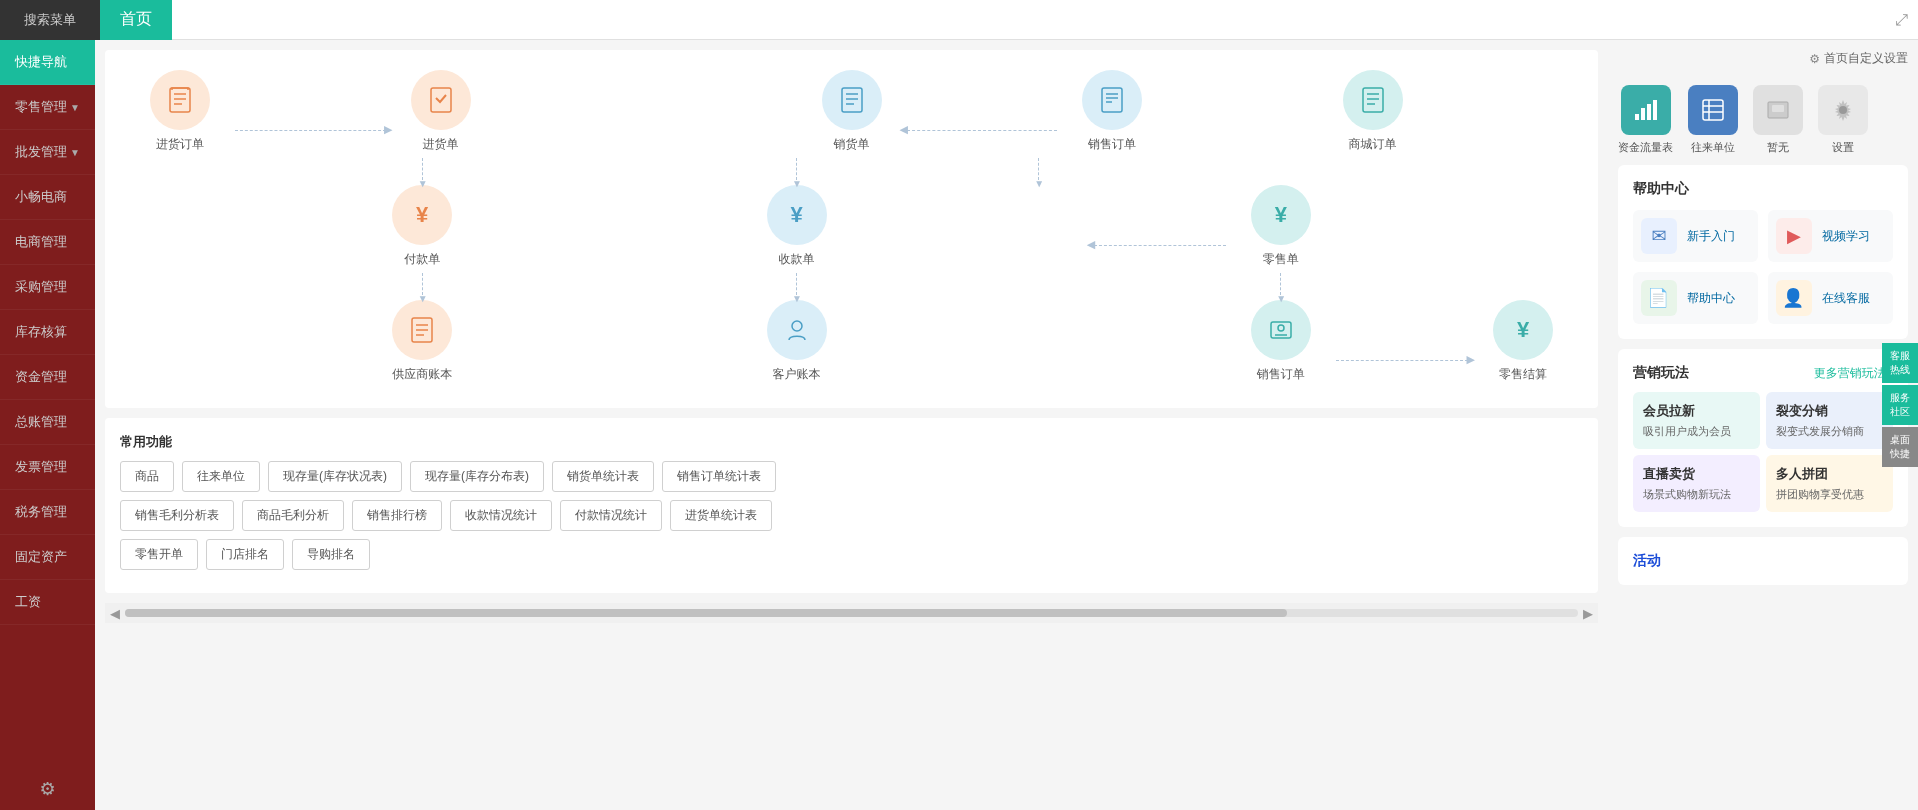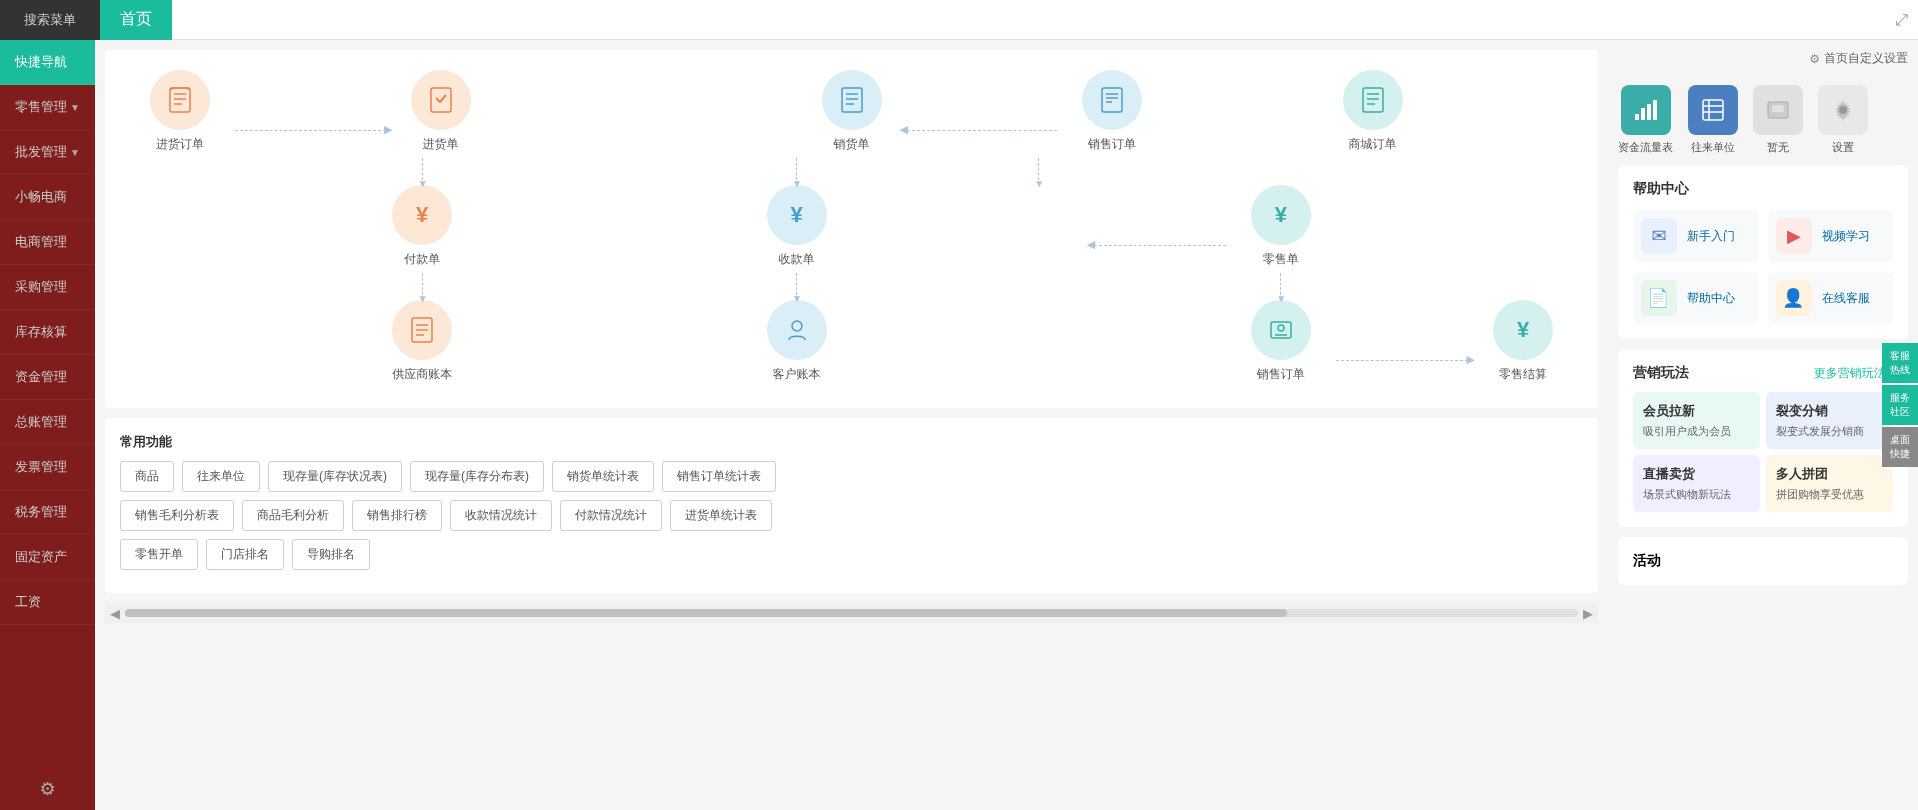--- a/index.html
+++ b/index.html
@@ -88,21 +88,21 @@
     .mi-blue { background: #eaf0fb; }
     .mi-purple { background: #f3eeff; }
     .mi-orange { background: #fff7e6; }
 
     
     .float-btns { position: fixed; right: 0; top: 50%; transform: translateY(-50%); display: flex; flex-direction: column; gap: 2px; z-index: 100; }
     .float-btn { background: #1abc9c; color: #fff; width: 36px; padding: 6px 4px; font-size: 10px; text-align: center; cursor: pointer; line-height: 1.4; }
     .float-btn.gray { background: #888; }
 
     
-    .activity-title { font-size: 14px; color: #000000; font-weight: bold; }
+    .activity-title { font-size: 14px; color: #1d4ed8; font-weight: bold; }
   </style>
 </head>
 <body>
 
 <div class="top-bar">
   <div class="search-menu">搜索菜单</div>
   <div class="tab-home">首页</div>
   <div class="top-right">
     <span class="expand-icon">⤢</span>
   </div>

